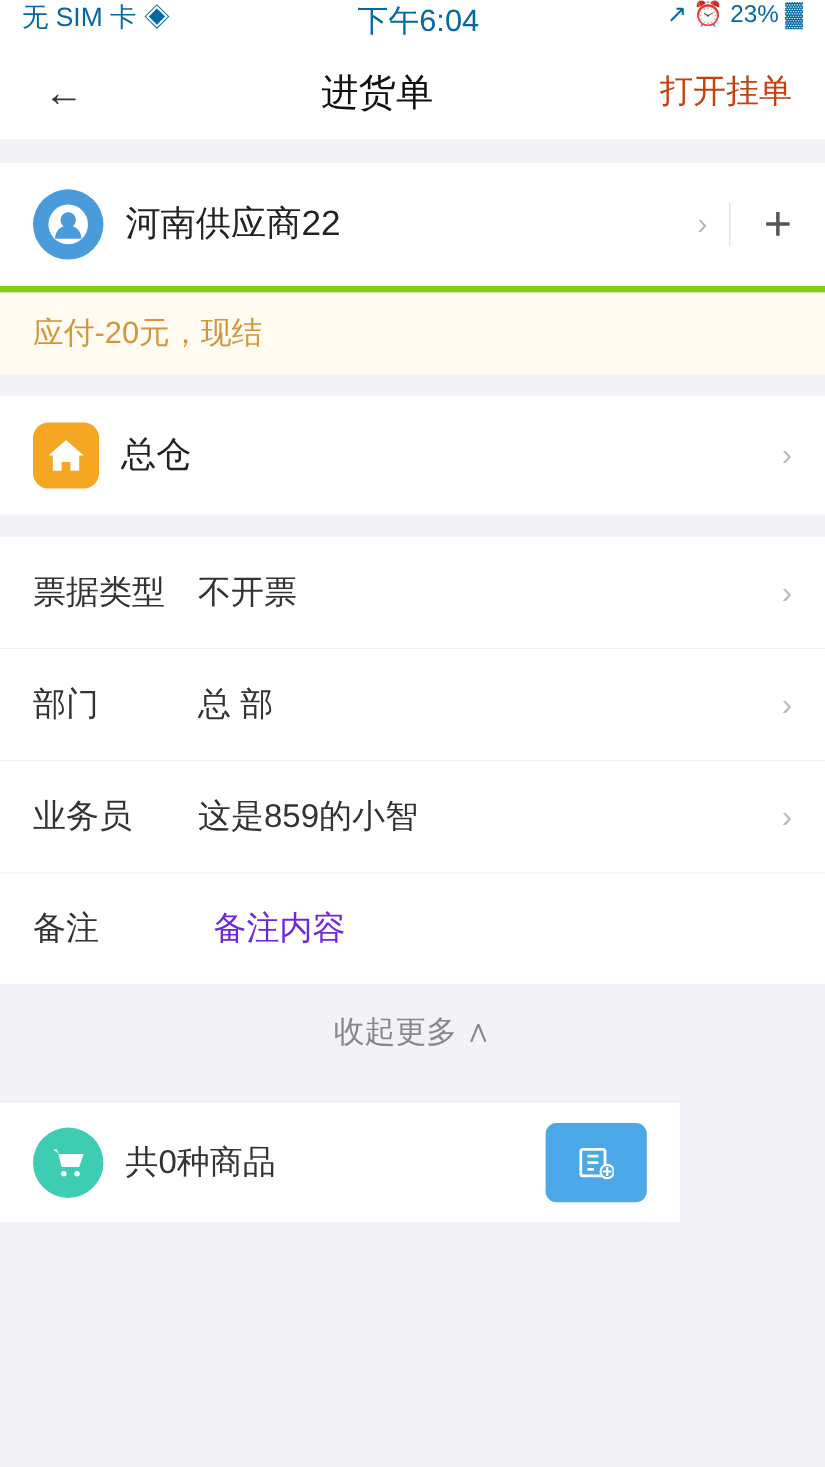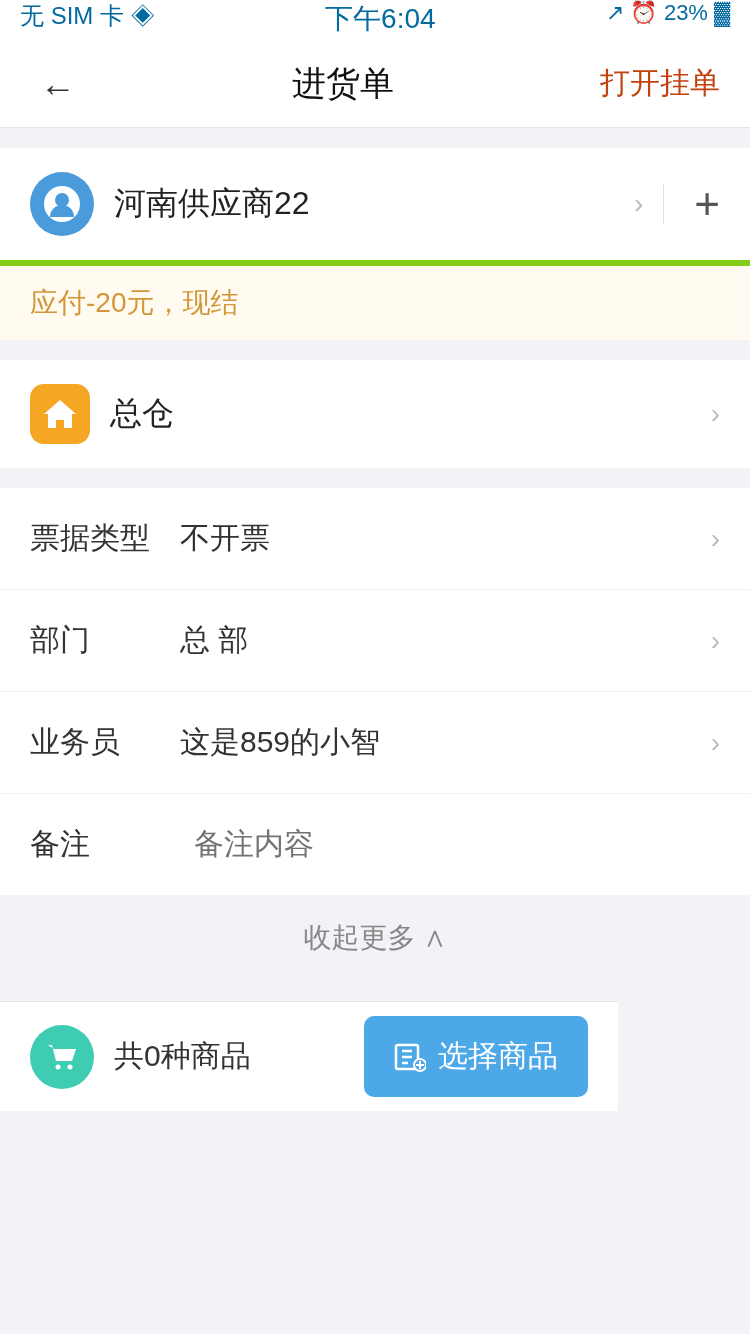--- a/index.html
+++ b/index.html
@@ -144,21 +144,21 @@
       width: 140px;
       flex-shrink: 0;
     }
     .form-value {
       flex: 1;
       font-size: 30px;
       color: #333;
       margin-left: 10px;
     }
     .form-value.placeholder {
-      color: #737373;
+      color: #6d28d9;
       margin-left: 24px;
     }
     .form-chevron {
       color: #bbb;
       font-size: 28px;
       flex-shrink: 0;
     }
 
     
     .warehouse-row {
@@ -350,18 +350,17 @@
     <div class="select-product-btn">
       <svg viewBox="0 0 32 32" fill="white">
         <rect x="2" y="4" width="22" height="24" rx="2" fill="none" stroke="white" stroke-width="2.5"></rect>
         <line x1="8" y1="10" x2="18" y2="10" stroke="white" stroke-width="2.5"></line>
         <line x1="8" y1="16" x2="18" y2="16" stroke="white" stroke-width="2.5"></line>
         <line x1="8" y1="22" x2="14" y2="22" stroke="white" stroke-width="2.5"></line>
         <circle cx="26" cy="24" r="6" fill="#4da8e8" stroke="white" stroke-width="2"></circle>
         <line x1="26" y1="20" x2="26" y2="28" stroke="white" stroke-width="2"></line>
         <line x1="22" y1="24" x2="30" y2="24" stroke="white" stroke-width="2"></line>
       </svg>
-      <span>选择商品</span>
     </div>
   </div>
 
   <div style="height: 300px; background: #f2f2f7;"></div>
 </div>
 
 </body></html>

